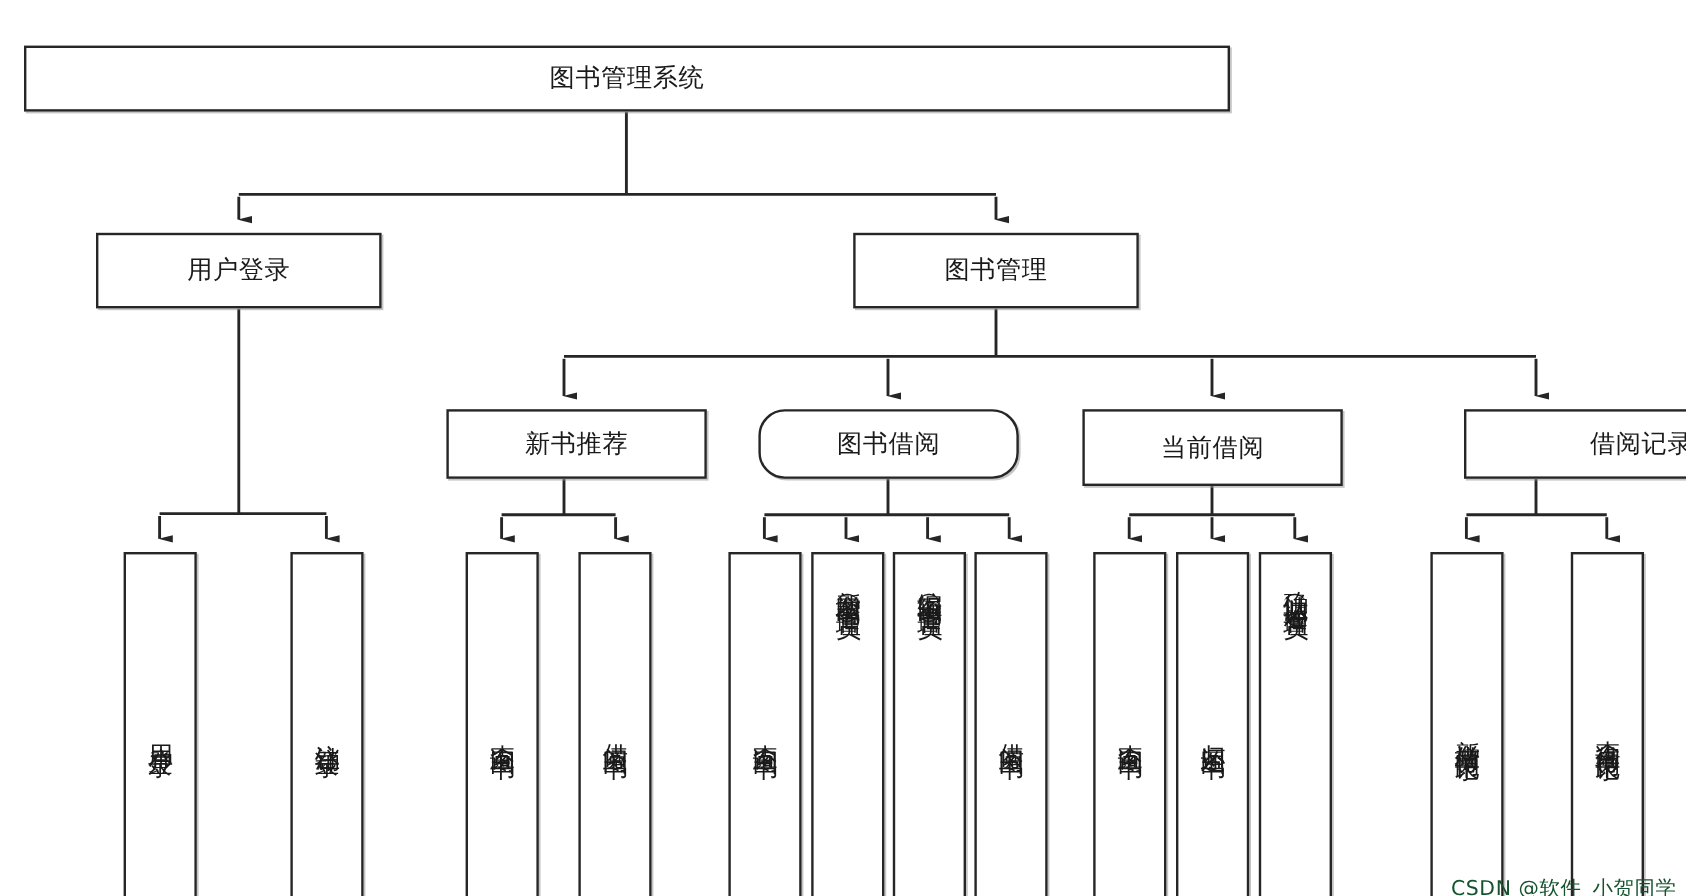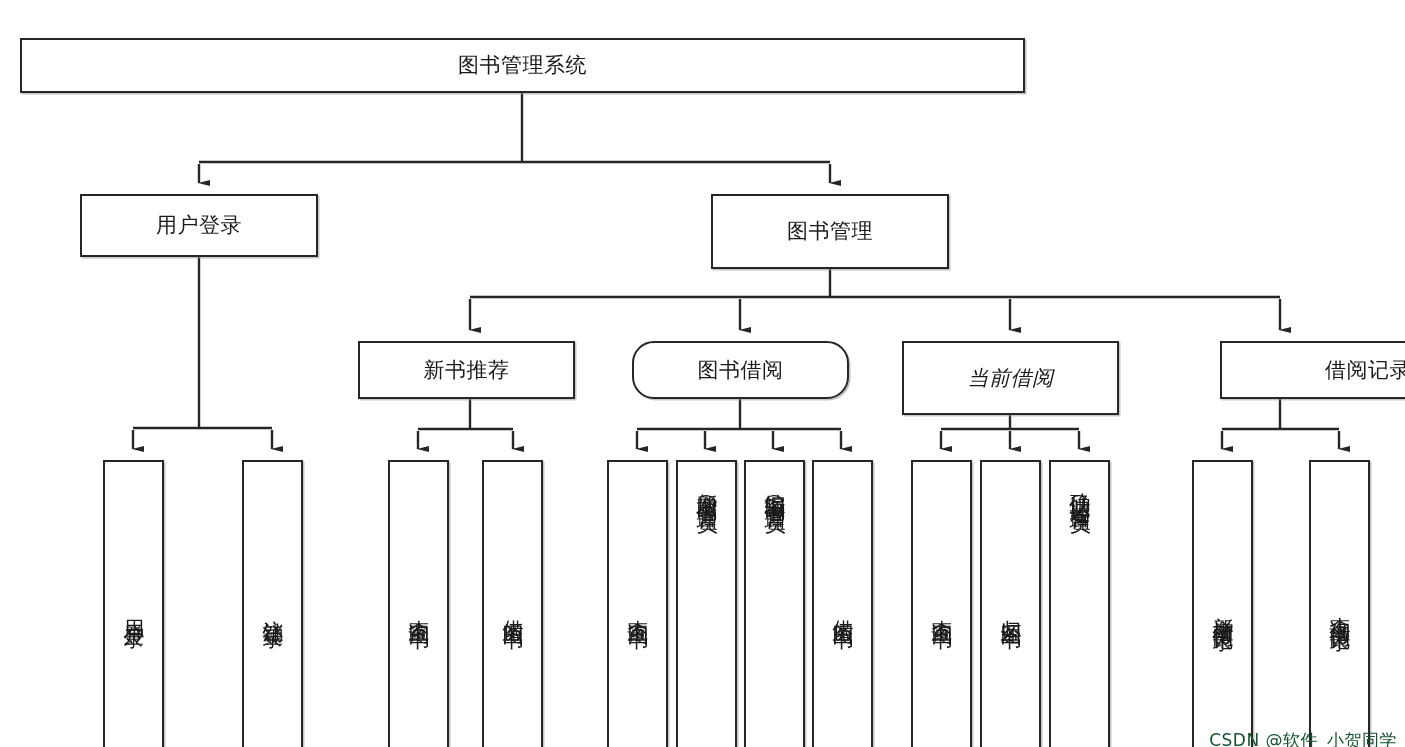--- a/index.html
+++ b/index.html
@@ -125,33 +125,33 @@
   </svg>
 
   <div class="node" style="left:20px; top:13px; width:1005px; height:55px;">
     <span class="lbl">图书管理系统</span>
   </div>
 
   <div class="node" style="left:80px; top:169px; width:238px; height:63px;">
     <span class="lbl">用户登录</span>
   </div>
 
-  <div class="node" style="left:711px; top:169px; width:238px; height:75px;">
+  <div class="node" style="left:711px; top:169px; width:238px; height:63px;">
     <span class="lbl">图书管理</span>
   </div>
 
-  <div class="node" style="left:358px; top:316px; width:217px; height:58px;">
+  <div class="node" style="left:372px; top:316px; width:217px; height:58px;">
     <span class="lbl">新书推荐</span>
   </div>
 
   <div class="node" style="left:632px; top:316px; width:217px; height:58px;border-radius:22px;">
     <span class="lbl">图书借阅</span>
   </div>
 
-  <div class="node" style="left:902px; top:316px; width:217px; height:74px;font-style:italic;">
+  <div class="node" style="left:902px; top:316px; width:217px; height:64px;">
     <span class="lbl">当前借阅</span>
   </div>
 
   <div class="node" style="left:1220px; top:316px; width:258px; height:58px;padding-left:38px;">
     <span class="lbl">借阅记录</span>
   </div>
 
   <div class="node vert mid" style="left:103px; top:435px; width:61px; height:298px;">
     <span class="lbl">用户登录</span>
   </div>

